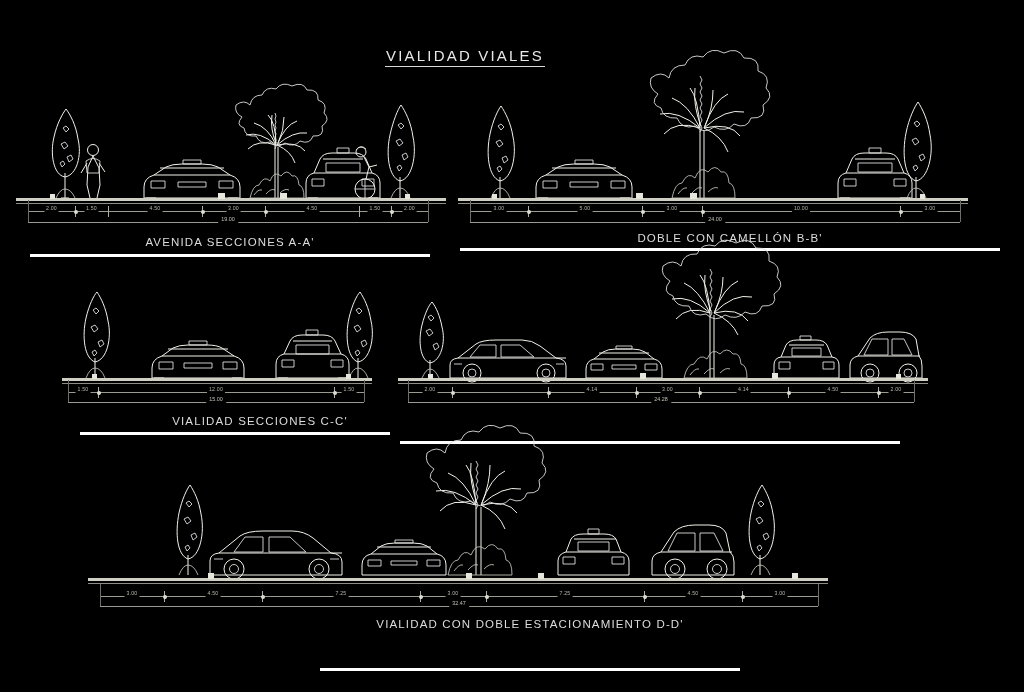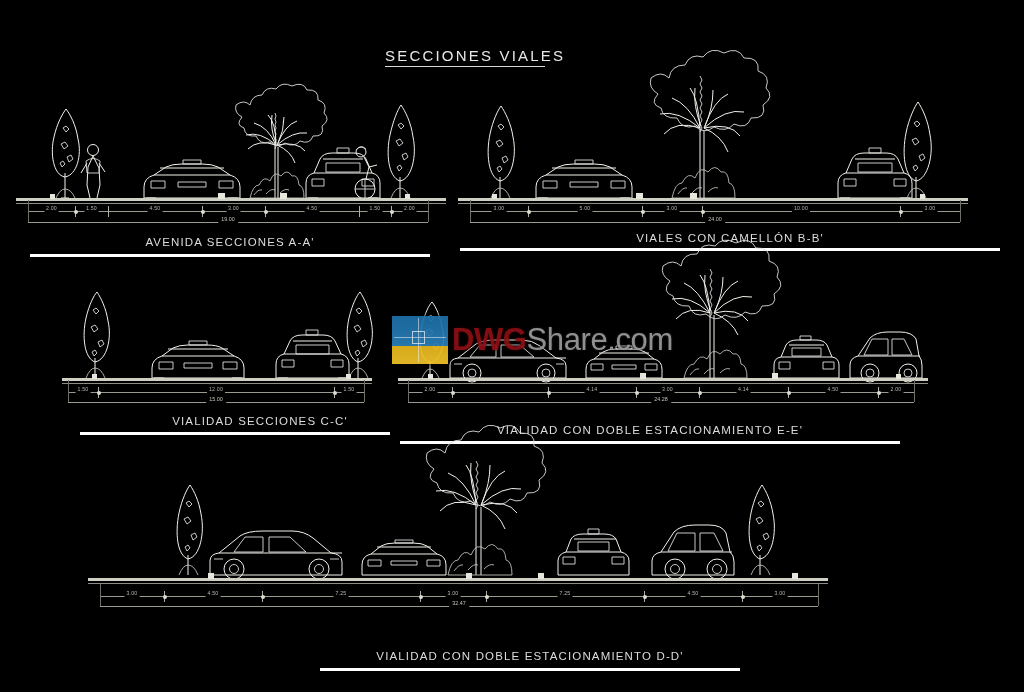--- a/index.html
+++ b/index.html
@@ -161,21 +161,21 @@
   .ln { fill: none; stroke: #f2f2ea; stroke-width: 1; vector-effect: non-scaling-stroke; }
   .ln2 { fill: none; stroke: #dedede; stroke-width: .9; vector-effect: non-scaling-stroke; }
   .bush { fill: none; stroke: #c9c9c0; stroke-width: .85; vector-effect: non-scaling-stroke; }
 </style>
 </head>
 <body>
 
 <div id="canvas">
 
   <div class="dwg-title" style="left:385px; top:47px; width:160px;">
-    <span>SECCIONES VIALES</span>
+    <span>VIALIDAD VIALES</span>
     <span class="ul"></span>
   </div>
 
   <div class="art" style="left:20px; top:95px;">
     <svg width="420" height="115" viewBox="0 0 420 115">
 
       <g>
         <path class="ln" d="M45 103 L45 78 M45 103 L41 103 M45 103 L49 103"></path>
         <path class="ln" d="M45 82 C33 80 30 58 34 42 C37 28 43 18 46 14 C50 19 56 30 58 44 C62 60 57 80 45 82 Z"></path>
         <path class="ln2" d="M43 33 l3 -2 3 3 -3 3 -3 -4z M41 49 l4 -2 3 4 -4 3 -3 -5z M47 62 l4 -2 2 4 -4 3 -2 -5z M40 68 l3 -2 2 3 -3 3 -2 -4z"></path>
@@ -360,21 +360,21 @@
       </div>
   </div>
   <div class="totline" style="left:470px; top:216px; width:490px;">
     <div class="axis"></div>
     <span class="txt">24.00</span>
   </div>
   <div class="extline" style="left:470px; top:200px; height:22px;"></div>
   <div class="extline" style="left:960px; top:200px; height:22px;"></div>
 
   <div class="sec-label" style="left:460px; top:232px; width:540px;">
-    <span>VIALES CON CAMELLÓN B-B'</span>
+    <span>DOBLE CON CAMELLÓN B-B'</span>
   </div>
   <div class="rule" style="left:460px; top:248px; width:540px;"></div>
 
   <div class="art" style="left:60px; top:290px;">
     <svg width="320" height="98" viewBox="0 0 320 98">
       <g>
         <path class="ln" d="M35 88 L35 68"></path>
         <path class="ln" d="M35 72 C24 68 22 46 26 28 C29 15 34 5 37 2 C41 8 46 18 48 31 C52 48 47 70 35 72 Z"></path>
         <path class="ln2" d="M33 20 l3 -2 3 3 -3 3 -3 -4z M31 37 l4 -2 3 4 -4 3 -3 -5z M38 52 l4 -2 2 4 -4 3 -2 -5z M32 62 l3 -2 2 3 -3 3 -2 -4z"></path>
         <path class="bush" d="M26 88 q4 -10 9 -10 q6 0 10 10"></path>
@@ -530,23 +530,20 @@
       <span class="txt">2.00</span>
       </div>
   </div>
   <div class="totline" style="left:408px; top:396px; width:506px;">
     <div class="axis"></div>
     <span class="txt">24.28</span>
   </div>
   <div class="extline" style="left:408px; top:380px; height:22px;"></div>
   <div class="extline" style="left:914px; top:380px; height:22px;"></div>
 
-  <div class="sec-label" style="left:400px; top:424px; width:500px;">
-    <span>VIALIDAD CON DOBLE ESTACIONAMIENTO E-E'</span>
-  </div>
   <div class="rule" style="left:400px; top:441px; width:500px;"></div>
 
   <div class="art" style="left:160px; top:455px;">
     <svg width="620" height="128" viewBox="0 0 620 128">
 
       <g>
         <path class="ln" d="M28 120 L28 100"></path>
         <path class="ln" d="M28 104 C17 100 15 78 19 58 C22 44 27 34 30 30 C34 36 39 46 41 59 C45 78 40 102 28 104 Z"></path>
         <path class="ln2" d="M26 48 l3 -2 3 3 -3 3 -3 -4z M24 64 l4 -2 3 4 -4 3 -3 -5z M31 80 l4 -2 2 4 -4 3 -2 -5z M25 92 l3 -2 2 3 -3 3 -2 -4z"></path>
         <path class="bush" d="M19 120 q4 -10 9 -10 q6 0 10 10"></path>
@@ -645,29 +642,19 @@
       <span class="txt">3.00</span>
       </div>
   </div>
   <div class="totline" style="left:100px; top:600px; width:718px;">
     <div class="axis"></div>
     <span class="txt">32.47</span>
   </div>
   <div class="extline" style="left:100px; top:584px; height:22px;"></div>
   <div class="extline" style="left:818px; top:584px; height:22px;"></div>
 
-  <div class="sec-label" style="left:330px; top:650px; width:400px;">
+  <div class="sec-label" style="left:330px; top:618px; width:400px;">
     <span>VIALIDAD CON DOBLE ESTACIONAMIENTO D-D'</span>
   </div>
   <div class="rule" style="left:320px; top:668px; width:420px;"></div>
 
-  <div id="watermark">
-    <div id="wm-logo">
-      <span class="ch h"></span>
-      <span class="ch v"></span>
-      <span class="sq"></span>
-    </div>
-    <div id="wm-text">
-      <span class="dwg">DWG</span><span class="rest">Share.com</span>
-    </div>
-  </div>
 
 </div>
 
 </body></html>

